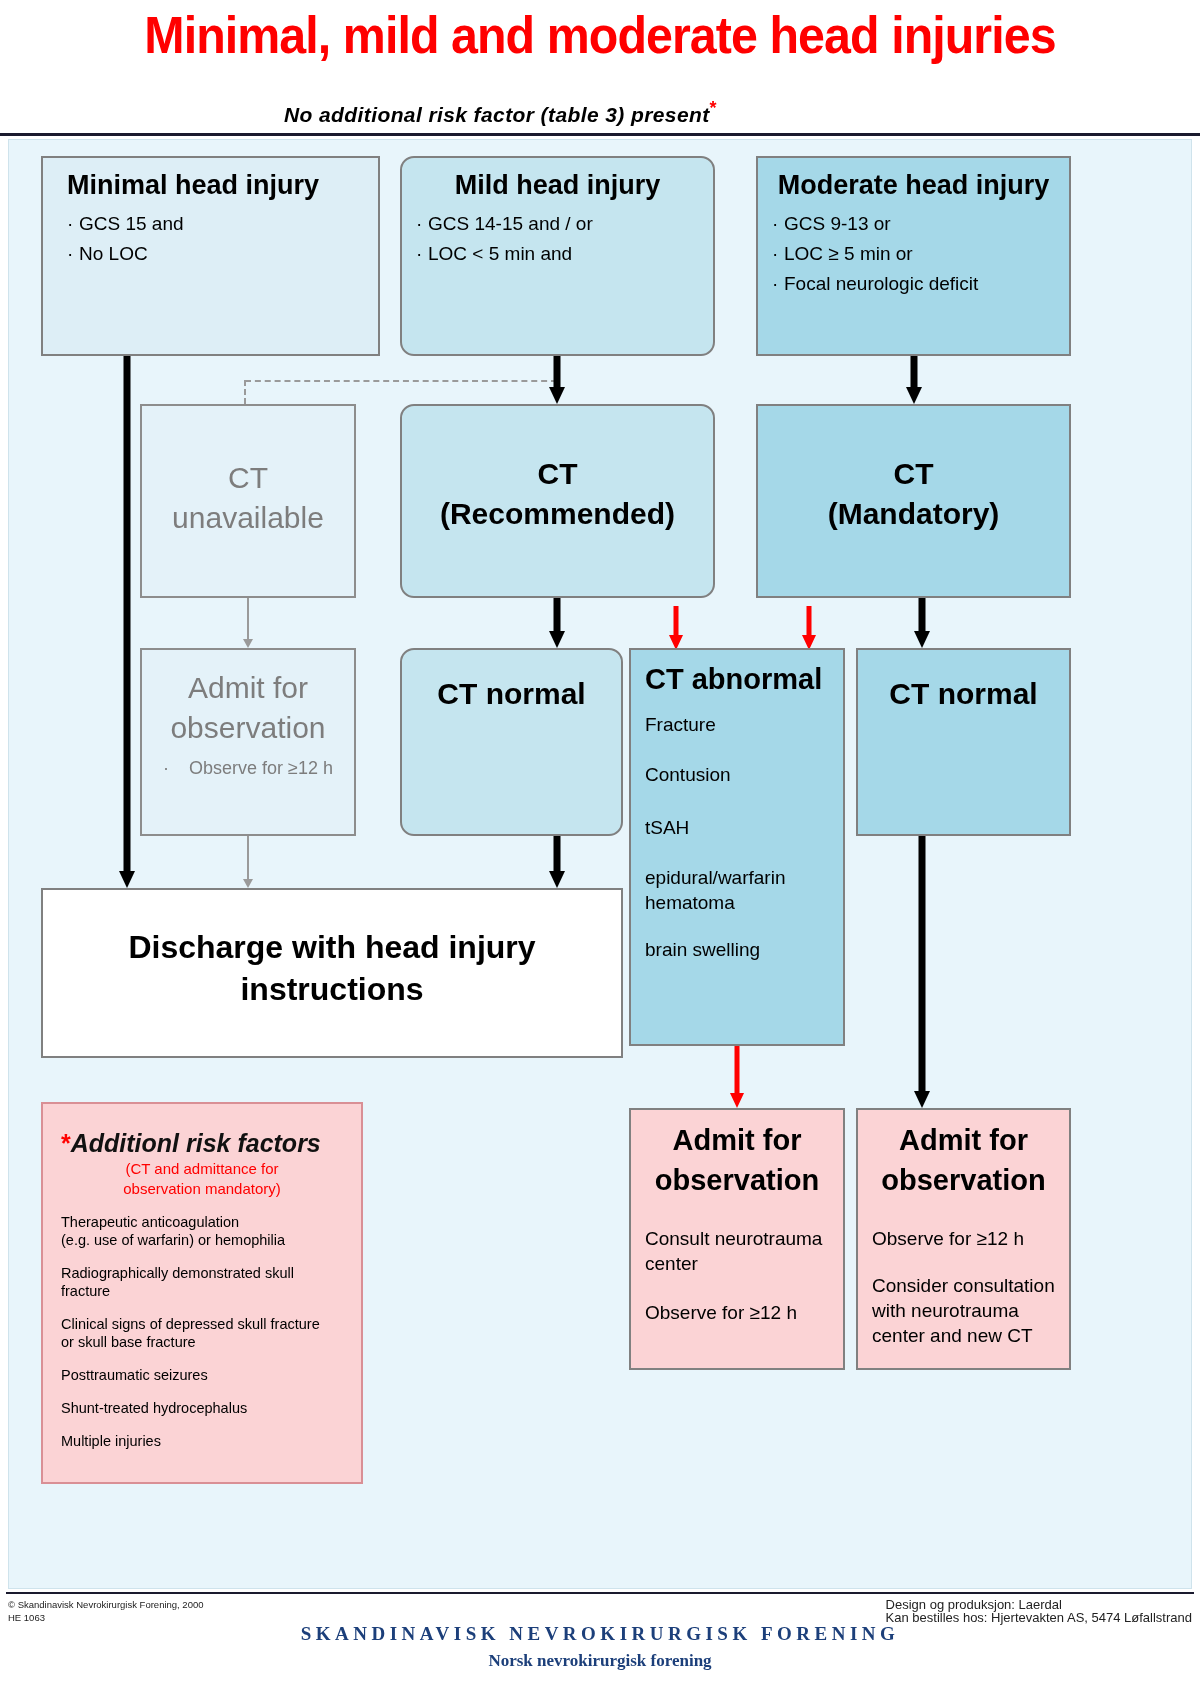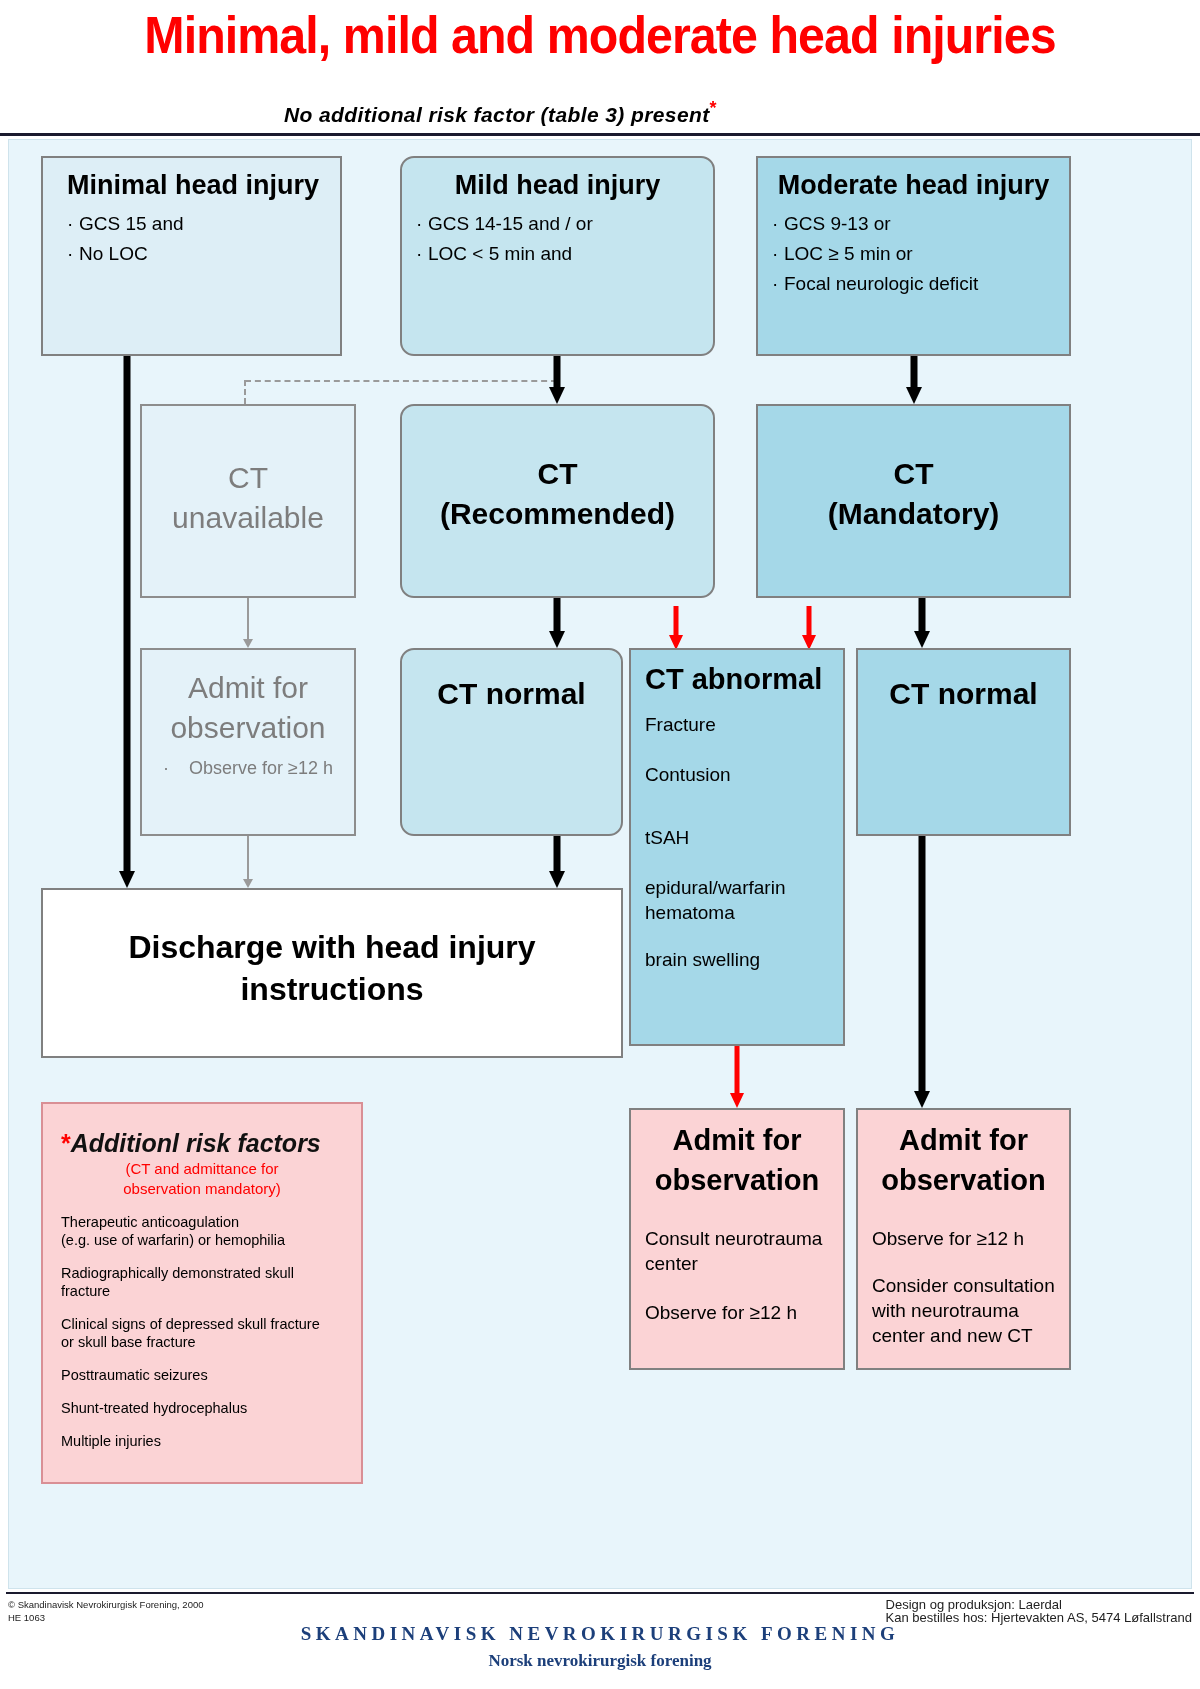--- a/index.html
+++ b/index.html
@@ -94,21 +94,21 @@
 <body>
 
 <div class="header">
   <div class="title">Minimal, mild and moderate head injuries</div>
   <div class="subtitle"><span>No additional risk factor (table 3) present</span><sup>*</sup></div>
   <div class="hrule"></div>
 </div>
 
 <div class="canvas">
 
-  <div class="box b-lightest pad" style="left:32px;top:16px;width:301px;height:200px;padding-left:24px;">
+  <div class="box b-lightest pad" style="left:32px;top:16px;width:339px;height:200px;padding-left:24px;">
     <div class="bx-title left">Minimal head injury</div>
     <div class="bullets">
       <div><span class="bul">·</span><span>GCS 15 and</span></div>
       <div><span class="bul">·</span><span>No LOC</span></div>
     </div>
   </div>
 
   <div class="box b-light pad" style="left:391px;top:16px;width:315px;height:200px;">
     <div class="bx-title">Mild head injury</div>
     <div class="bullets">
@@ -196,21 +196,21 @@
 
   <div class="box b-light" style="left:391px;top:508px;width:223px;height:188px;">
     <div class="bx-big" style="margin-top:24px;">CT normal</div>
   </div>
 
   <div class="box b-mid" style="left:620px;top:508px;width:216px;height:398px;padding:10px 14px;">
     <div class="bx-title left" style="font-size:29px;line-height:38px;">CT abnormal</div>
     <div style="font-size:19px;line-height:25px;color:#000;">
       <div style="margin-top:14px;">Fracture</div>
       <div style="margin-top:25px;">Contusion</div>
-      <div style="margin-top:38px;">tSAH</div>
+      <div style="margin-top:28px;">tSAH</div>
       <div style="margin-top:25px;white-space:pre-line;">epidural/warfarin
 hematoma</div>
       <div style="margin-top:22px;">brain swelling</div>
     </div>
   </div>
 
   <div class="box b-mid" style="left:847px;top:508px;width:215px;height:188px;">
     <div class="bx-big" style="margin-top:24px;">CT normal</div>
   </div>
 

